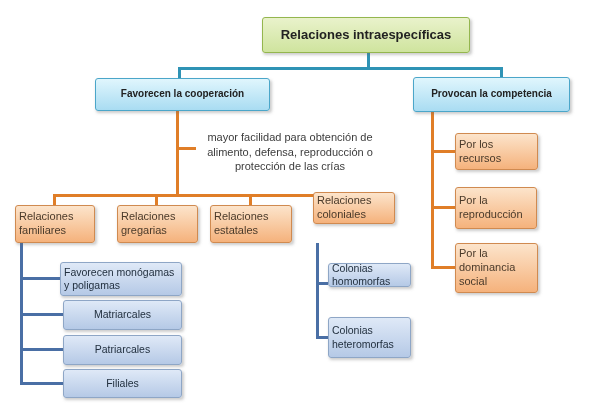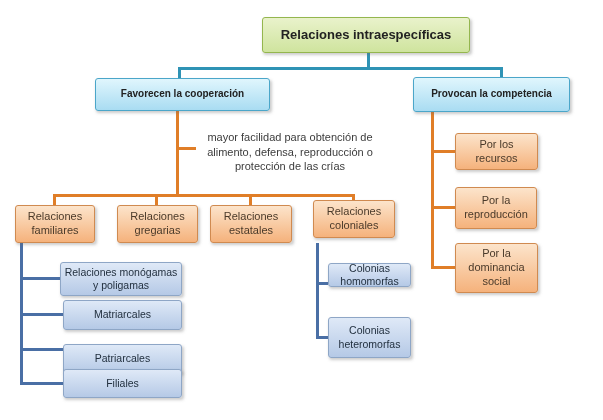--- a/index.html
+++ b/index.html
@@ -2,21 +2,21 @@
 <html style="--green-top: #e9f2cb; --green-bottom: #cfe49e; --green-border: #94b64e; --cyan-top: #e0f6fd; --cyan-bottom: #a9dcf2; --cyan-border: #4ba6c9; --orange-top: #fce4cb; --orange-bottom: #f5b27c; --orange-border: #d08a50; --blue-top: #dfe9f7; --blue-bottom: #b5c9e6; --blue-border: #8ea6c6; --teal-line: #2f93b5; --orange-line: #e07e28; --blue-line: #4a6fa5;"><head>
 <meta charset="utf-8">
 <style>
   html,body{margin:0;padding:0;background:#fff;}
   .canvas{
     position:relative;width:603px;height:420px;background:#ffffff;
     font-family:"Liberation Sans",sans-serif;overflow:hidden;
   }
   .box{
     position:absolute;display:flex;align-items:center;justify-content:center;
-    text-align:center;border:1px solid #999;border-radius:3px;
+    text-align:left;border:1px solid #999;border-radius:3px;
     box-sizing:border-box;padding:2px 3px;line-height:1.25;
     box-shadow:1.5px 2px 3px rgba(110,110,110,.35);
   }
   .green{
     background:linear-gradient(180deg,var(--green-top),var(--green-bottom));
     border-color:var(--green-border);font-weight:bold;font-size:13px;color:#222;
   }
   .cyan{
     background:linear-gradient(180deg,var(--cyan-top),var(--cyan-bottom));
     border-color:var(--cyan-border);font-weight:bold;font-size:10px;color:#222;
@@ -80,27 +80,27 @@
   <div class="note" style="left:192px;top:130px;width:196px">mayor facilidad para obtención de
 alimento, defensa, reproducción o
 protección de las crías</div>
 
   <div class="box orange" style="left:15px;top:205px;width:80px;height:38px">Relaciones familiares</div>
 
   <div class="box orange" style="left:117px;top:205px;width:81px;height:38px">Relaciones gregarias</div>
 
   <div class="box orange" style="left:210px;top:205px;width:82px;height:38px">Relaciones estatales</div>
 
-  <div class="box orange" style="left:313px;top:200px;width:82px;height:38px">Relaciones coloniales</div>
+  <div class="box orange" style="left:313px;top:192px;width:82px;height:32px">Relaciones coloniales</div>
 
-  <div class="box blue" style="left:60px;top:262px;width:122px;height:34px">Relaciones monógamas y poligamas</div>
+  <div class="box blue" style="left:60px;top:262px;width:122px;height:34px">Favorecen monógamas y poligamas</div>
 
   <div class="box blue" style="left:63px;top:300px;width:119px;height:30px">Matriarcales</div>
 
-  <div class="box blue" style="left:63px;top:344px;width:119px;height:30px">Patriarcales</div>
+  <div class="box blue" style="left:63px;top:335px;width:119px;height:30px">Patriarcales</div>
 
   <div class="box blue" style="left:63px;top:369px;width:119px;height:29px">Filiales</div>
 
   <div class="box blue" style="left:328px;top:263px;width:83px;height:24px">Colonias homomorfas</div>
 
   <div class="box blue" style="left:328px;top:317px;width:83px;height:41px">Colonias heteromorfas</div>
 
   <div class="box orange" style="left:455px;top:133px;width:83px;height:37px">Por los recursos</div>
 
   <div class="box orange" style="left:455px;top:187px;width:82px;height:42px">Por la reproducción</div>

